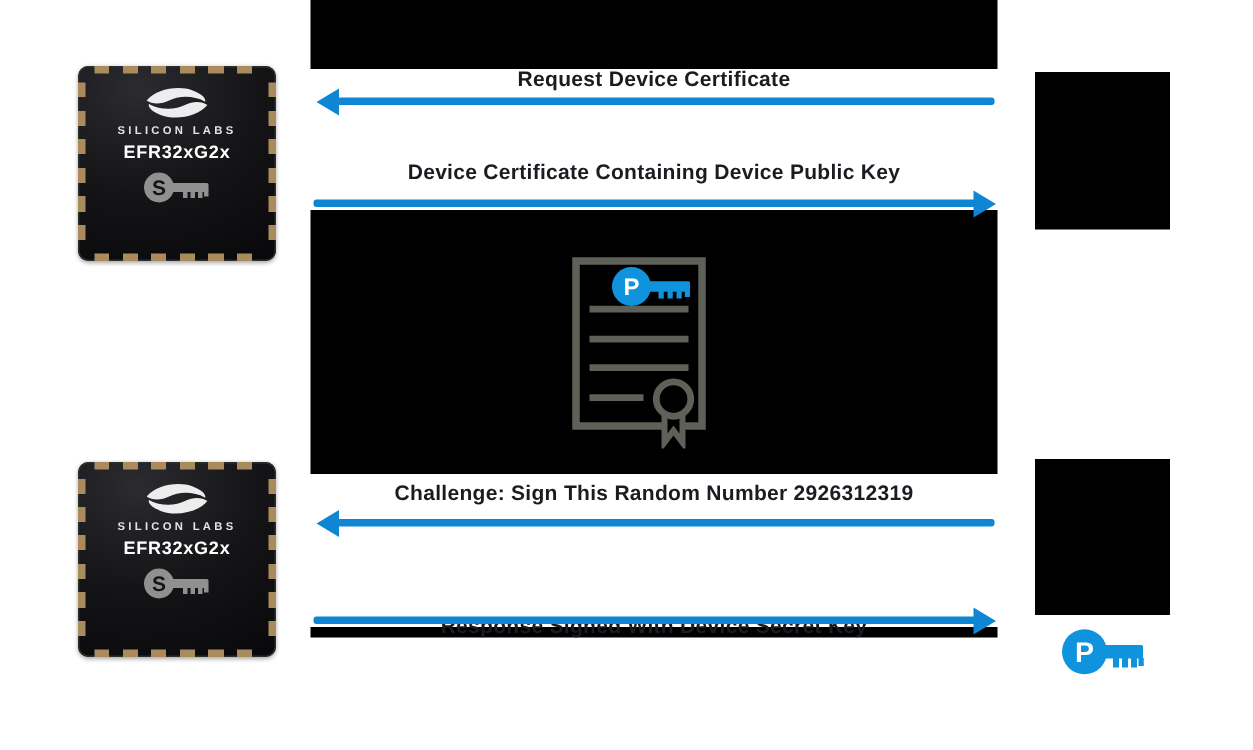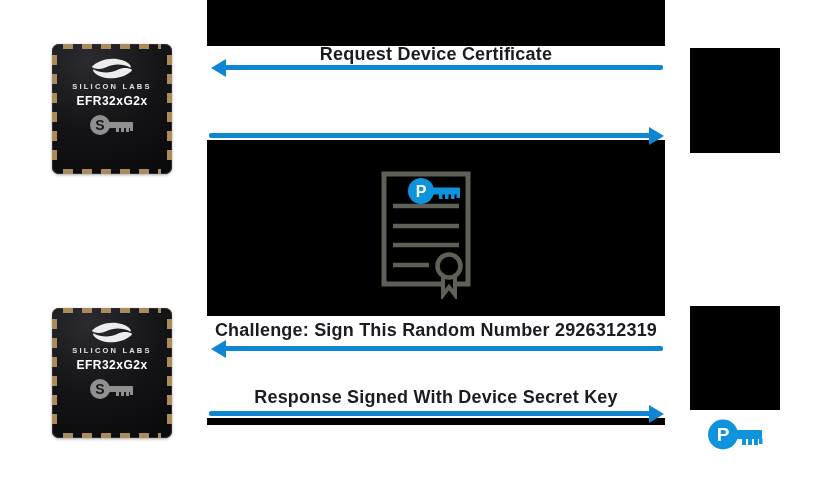--- a/index.html
+++ b/index.html
@@ -8,31 +8,31 @@
     font-family:"Liberation Sans","DejaVu Sans",sans-serif;
   }
   
   .backdrop{position:absolute;left:207px;width:458px;background:var(--backdrop-black,#000);}
   .backdrop.top{top:0;height:46px;}
   .backdrop.middle{top:140px;height:176px;}
   .backdrop.bottom{top:418px;height:7px;}
   
   .msg-label{
     position:absolute;left:207px;width:458px;text-align:center;
-    font-size:18px;font-weight:bold;color:var(--label-text,#1b1b22);
+    font-size:14px;font-weight:bold;color:var(--label-text,#1b1b22);
     letter-spacing:0.2px;white-space:nowrap;
   }
   
   .shaft{position:absolute;height:5px;background:var(--arrow-blue,#0e86d4);border-radius:2px;}
   .head{position:absolute;width:0;height:0;border-top:9px solid transparent;border-bottom:9px solid transparent;}
   .head.left{border-right:15px solid var(--arrow-blue,#0e86d4);}
   .head.right{border-left:15px solid var(--arrow-blue,#0e86d4);}
   
   .chip{
-    position:absolute;width:120px;height:130px;border-radius:7px;
+    position:absolute;width:132px;height:130px;border-radius:7px;
     background:radial-gradient(140% 120% at 30% 12%,#2b2b30 0%,#141416 45%,#050507 100%);
     box-shadow:0 0 0 1px #2e2e2e inset, 0 1px 3px rgba(0,0,0,.35);
     display:flex;flex-direction:column;align-items:center;
   }
   .pins-h{position:absolute;left:11px;right:11px;height:5px;
     background:repeating-linear-gradient(90deg,var(--chip-pin-gold,#a98b5d) 0 10px,transparent 10px 19px);}
   .pins-h.t{top:0;} .pins-h.b{bottom:0;}
   .pins-v{position:absolute;top:11px;bottom:11px;width:5px;
     background:repeating-linear-gradient(180deg,var(--chip-pin-gold,#a98b5d) 0 10px,transparent 10px 19px);}
   .pins-v.l{left:0;} .pins-v.r{right:0;}
@@ -103,20 +103,21 @@
     </svg>
   </div>
 
   <div class="blackbox tr"></div>
   <div class="blackbox br"></div>
 
   <div class="msg-label" style="top:44px;">Request Device Certificate</div>
   <div class="head left" style="left:211px;top:58.5px;"></div>
   <div class="shaft" style="left:223px;top:65px;width:440px;"></div>
 
+  <div class="msg-label" style="top:106px;">Device Certificate Containing Device Public Key</div>
   <div class="shaft" style="left:209px;top:133px;width:442px;"></div>
   <div class="head right" style="left:649px;top:126.5px;"></div>
 
   <svg class="cert" width="90" height="128" viewBox="0 0 90 128">
     <rect x="3" y="3" width="84" height="110" fill="none" stroke="#5d6157" stroke-width="5"></rect>
     <line x1="12" y1="35" x2="78" y2="35" stroke="#5d6157" stroke-width="4.5"></line>
     <line x1="12" y1="55" x2="78" y2="55" stroke="#5d6157" stroke-width="4.5"></line>
     <line x1="12" y1="74" x2="78" y2="74" stroke="#5d6157" stroke-width="4.5"></line>
     <line x1="12" y1="94" x2="48" y2="94" stroke="#5d6157" stroke-width="4.5"></line>
     <path d="M62 102 L62 124 L68 116 L74 124 L74 102 Z" fill="#000" stroke="#5d6157" stroke-width="4"></path>
@@ -129,21 +130,21 @@
       <rect x="75.5" y="22.5" width="3.5" height="4.5" fill="#0f93dd"></rect>
       <circle cx="40" cy="20" r="13" fill="#0f93dd"></circle>
       <text x="40" y="25.5" font-size="16" font-weight="bold" fill="#ffffff" text-anchor="middle">P</text>
     </g>
   </svg>
 
   <div class="msg-label" style="top:320px;">Challenge: Sign This Random Number 2926312319</div>
   <div class="head left" style="left:211px;top:339.5px;"></div>
   <div class="shaft" style="left:223px;top:346px;width:440px;"></div>
 
-  <div class="msg-label" style="top:387px;">Response Signed With Device Secret Key</div>
+  <div class="msg-label" style="top:409px;">Response Signed With Device Secret Key</div>
   <div class="shaft" style="left:209px;top:411px;width:442px;"></div>
   <div class="head right" style="left:649px;top:404.5px;"></div>
 
   <svg class="remote-key" width="57" height="33" viewBox="0 0 57 33">
     <rect x="29" y="12" width="26" height="9" rx="1" fill="#0f93dd"></rect>
     <rect x="35" y="20.5" width="4" height="6.5" fill="#0f93dd"></rect>
     <rect x="41" y="20.5" width="4" height="6.5" fill="#0f93dd"></rect>
     <rect x="47" y="20.5" width="4" height="6.5" fill="#0f93dd"></rect>
     <rect x="52" y="20.5" width="3.5" height="5.5" fill="#0f93dd"></rect>
     <circle cx="16" cy="16.5" r="15" fill="#0f93dd"></circle>

